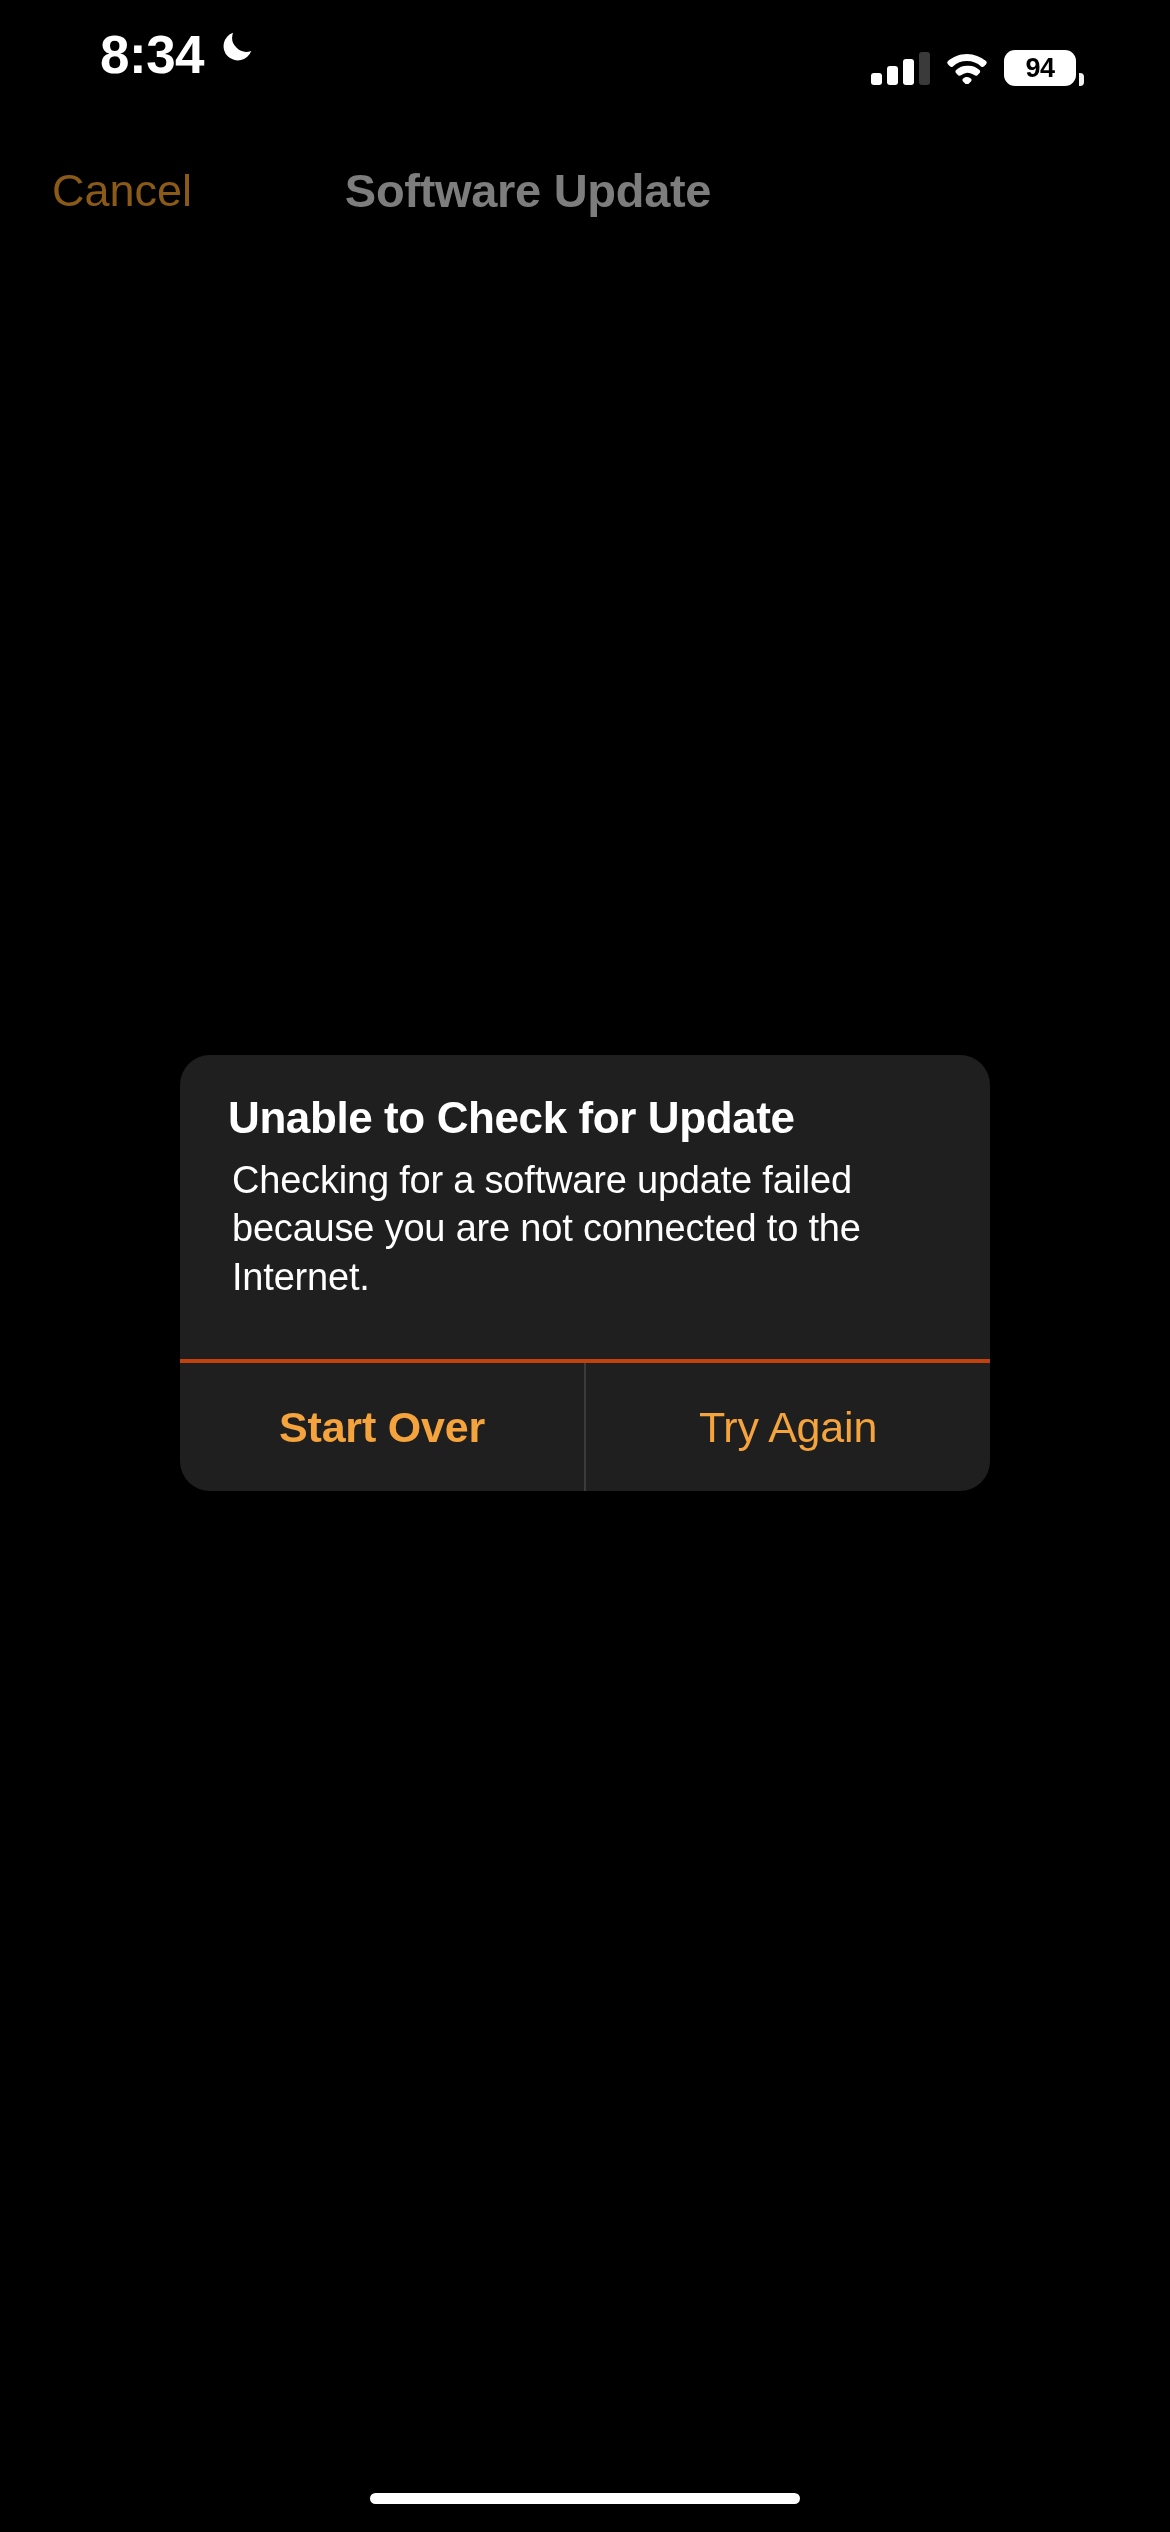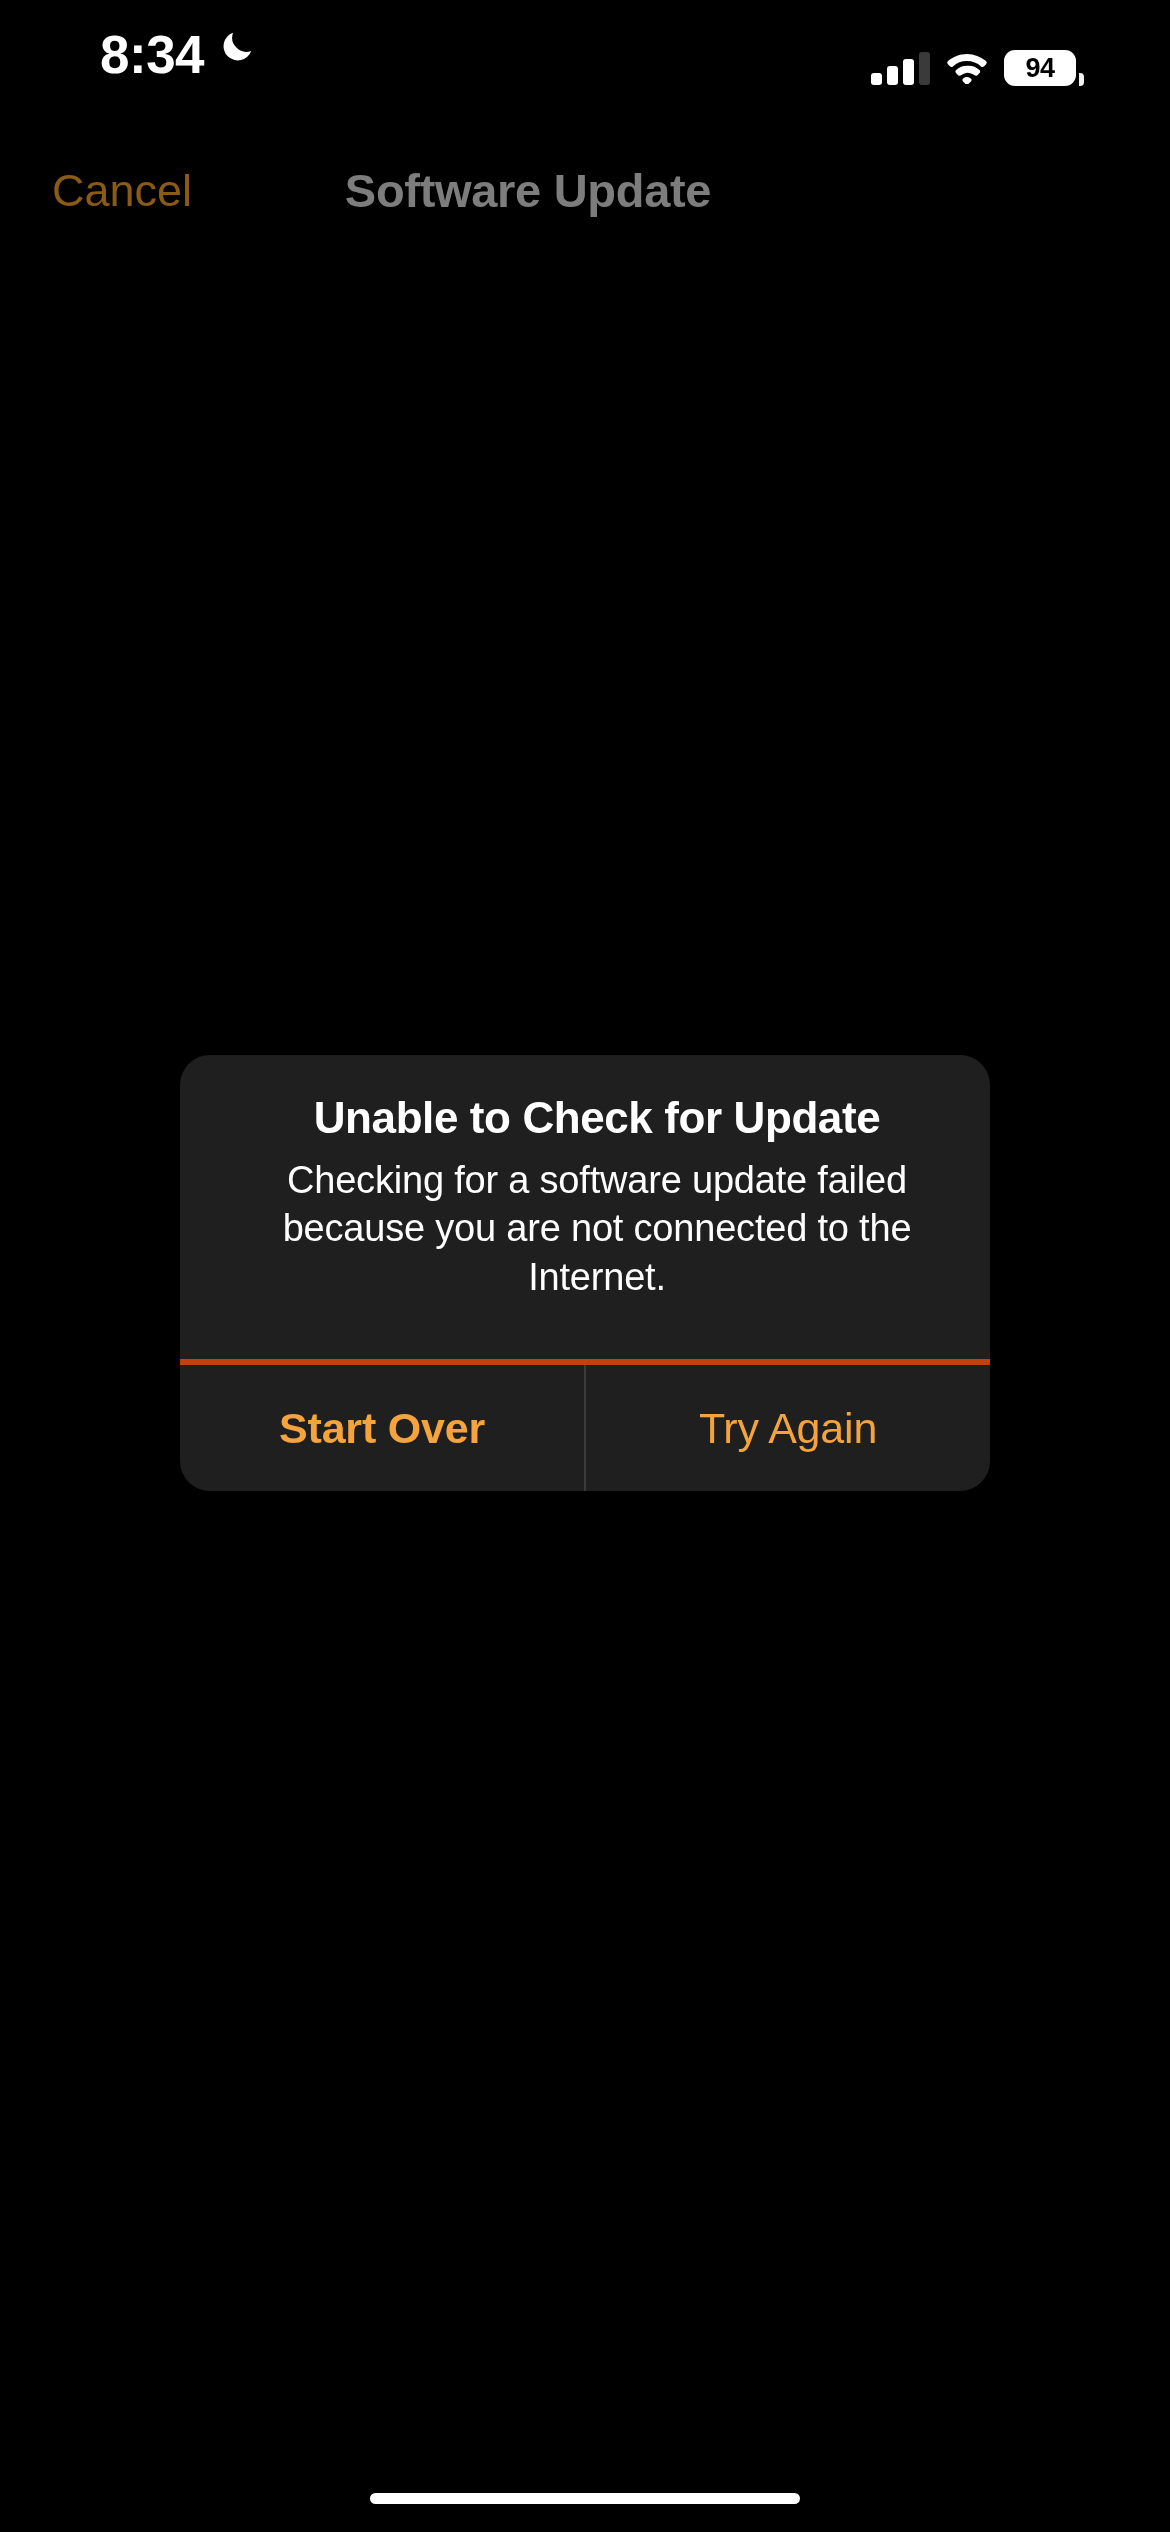--- a/index.html
+++ b/index.html
@@ -156,22 +156,21 @@
     left: 180px;
     top: 1055px;
     width: 810px;
     background: #1f1f1f;
     border-radius: 30px;
     overflow: hidden;
   }
 
   .alert-text-block {
     padding: 38px 48px 58px 48px;
-    text-align: center;
-    margin-left: 24px;
+    text-align: left;
   }
 
   .alert-title {
     font-size: 44px;
     font-weight: bold;
     color: #ffffff;
     line-height: 1.15;
     letter-spacing: -0.4px;
     margin-bottom: 12px;
   }
@@ -180,21 +179,21 @@
     font-size: 38px;
     font-weight: normal;
     color: #ffffff;
     line-height: 1.28;
     letter-spacing: -0.2px;
     padding: 0 4px;
   }
 
   .alert-actions {
     display: flex;
-    border-top: 6px solid #c2410c;
+    border-top: 4px solid #c2410c;
     height: 132px;
   }
 
   .alert-button {
     flex: 1 1 50%;
     display: flex;
     align-items: center;
     justify-content: center;
     font-size: 43px;
     color: #f5a33c;

